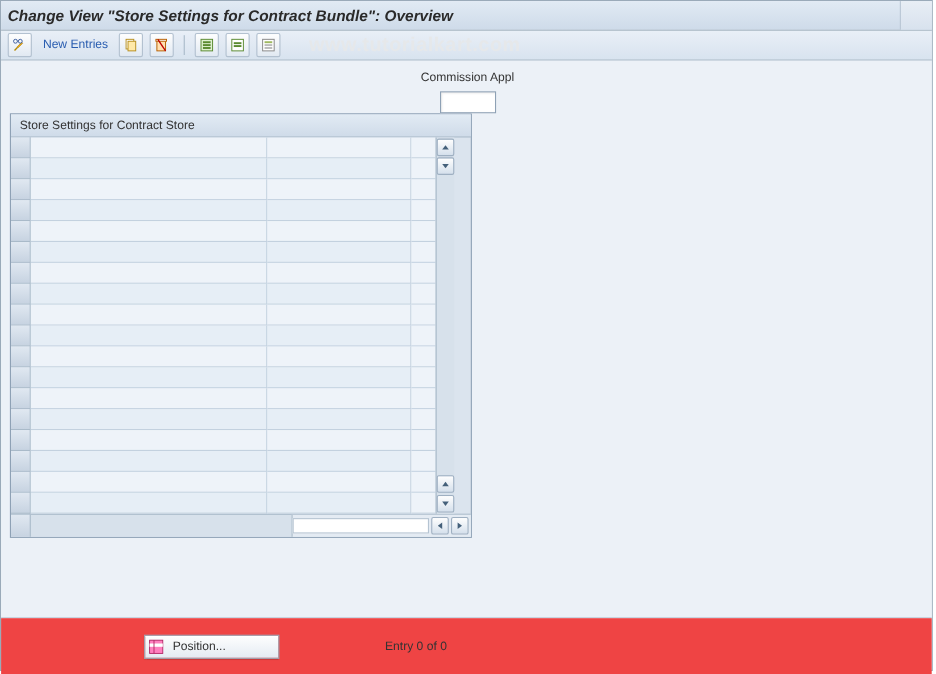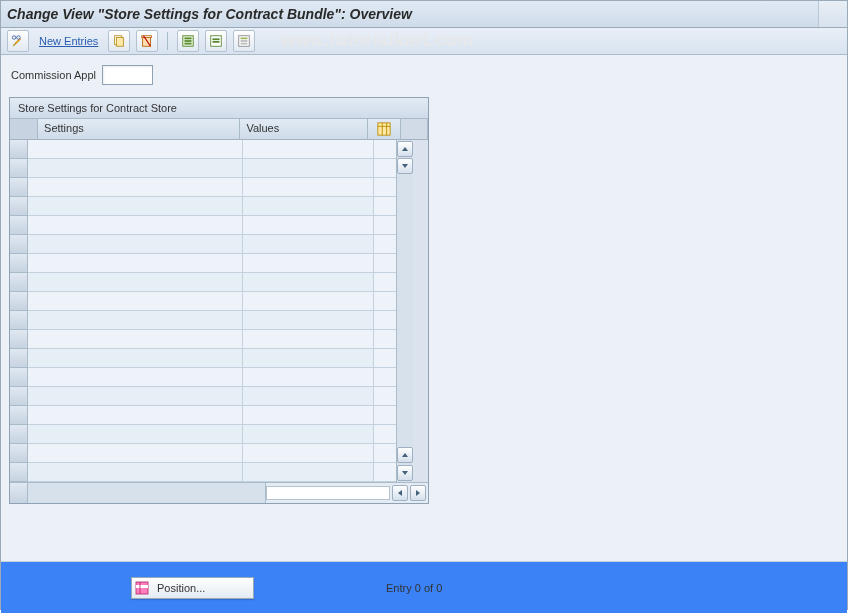--- a/index.html
+++ b/index.html
@@ -63,43 +63,43 @@
     cursor: pointer;
   }
   .tbtn svg { width:14px; height:14px; display:block;}
   .toolbar .sep { width:1px; height:18px; background:#a9bac9; margin:0 3px;}
 
   .new-entries {
     color: #2a5db0;
     cursor: pointer;
     padding: 0 4px;
     font-size: 11px;
-    text-decoration: underline;
   }
   .watermark {
     color: #e6e8ea;
     font-size: 18px;
     font-weight: 600;
     position: absolute;
     left: 280px;
     top: 2px;
     letter-spacing: 0.5px;
     user-select: none;
   }
 
   .content {
     padding: 10px 8px 6px 8px;
     background: #ecf1f7;
     height: 490px;
     border-bottom: 1px solid #c5d1dd;
   }
 
   .field-row {
-    display:flex; align-items:center; gap:6px; margin-bottom:12px;
+    display:flex; align-items:center; gap:6px; margin-bottom:0;
     margin-left: 2px;
+    flex-direction: column;
   }
   .field-row label { font-size:11px; color:#333; }
   .field-row input {
     width: 45px; height:16px; padding:1px 2px;
     border:1px solid #8ea1b5; background:#fff;
     box-shadow: inset 1px 1px 2px rgba(0,0,0,0.08);
   }
 
   .grid-box {
     width: 418px;
@@ -212,23 +212,23 @@
     padding-right:2px;
     gap:2px;
     border-left:1px solid #a9bac9;
   }
   .hscroll .htrack { flex:1; height:12px; background:#fff; border:1px solid #b5c4d2; border-radius:0; }
 
   .bottom-bar {
     height: 52px;
     display:flex;
     align-items:center;
-    gap: 96px;
+    gap: 60px;
     padding-left: 130px;
-    background:#3b82f6;
+    background:#ef4444;
   }
   .pos-btn {
     width: 118px;
     height: 20px;
     border:1px solid #9aaab9;
     box-shadow: 0 1px 0 #fff inset, 0 1px 1px rgba(0,0,0,0.15);
     background: linear-gradient(#fefefe,#e4ebf3);
     display:flex;align-items:center;
     gap:8px;
     padding-left:3px;
@@ -309,34 +309,20 @@
 
   <div class="content">
 
     <div class="field-row">
       <label>Commission Appl</label>
       <input type="text" value="" style="">
     </div>
 
     <div class="grid-box">
       <div class="grid-title">Store Settings for Contract Store</div>
-      <div class="grid-head">
-        <div class="h h-sel"></div>
-        <div class="h h-settings">Settings</div>
-        <div class="h h-values">Values</div>
-        <div class="h h-cfg">
-          <svg viewBox="0 0 16 16">
-            <rect x="1" y="1" width="14" height="14" fill="#ffe9a0" stroke="#b58900" stroke-width="1"></rect>
-            <line x1="1" y1="5" x2="15" y2="5" stroke="#b58900" stroke-width="1"></line>
-            <line x1="6" y1="1" x2="6" y2="15" stroke="#b58900" stroke-width="1"></line>
-            <line x1="11" y1="1" x2="11" y2="15" stroke="#b58900" stroke-width="1"></line>
-          </svg>
-        </div>
-        <div class="h h-scroll"></div>
-      </div>
 
       <div class="grid-body">
         <div class="rows" id="grid-rows">
 
         <div class="row">
               <div class="r-sel"></div>
               <div class="c1"></div>
               <div class="c2"></div>
               <div class="c-cfg"></div>
             </div>

